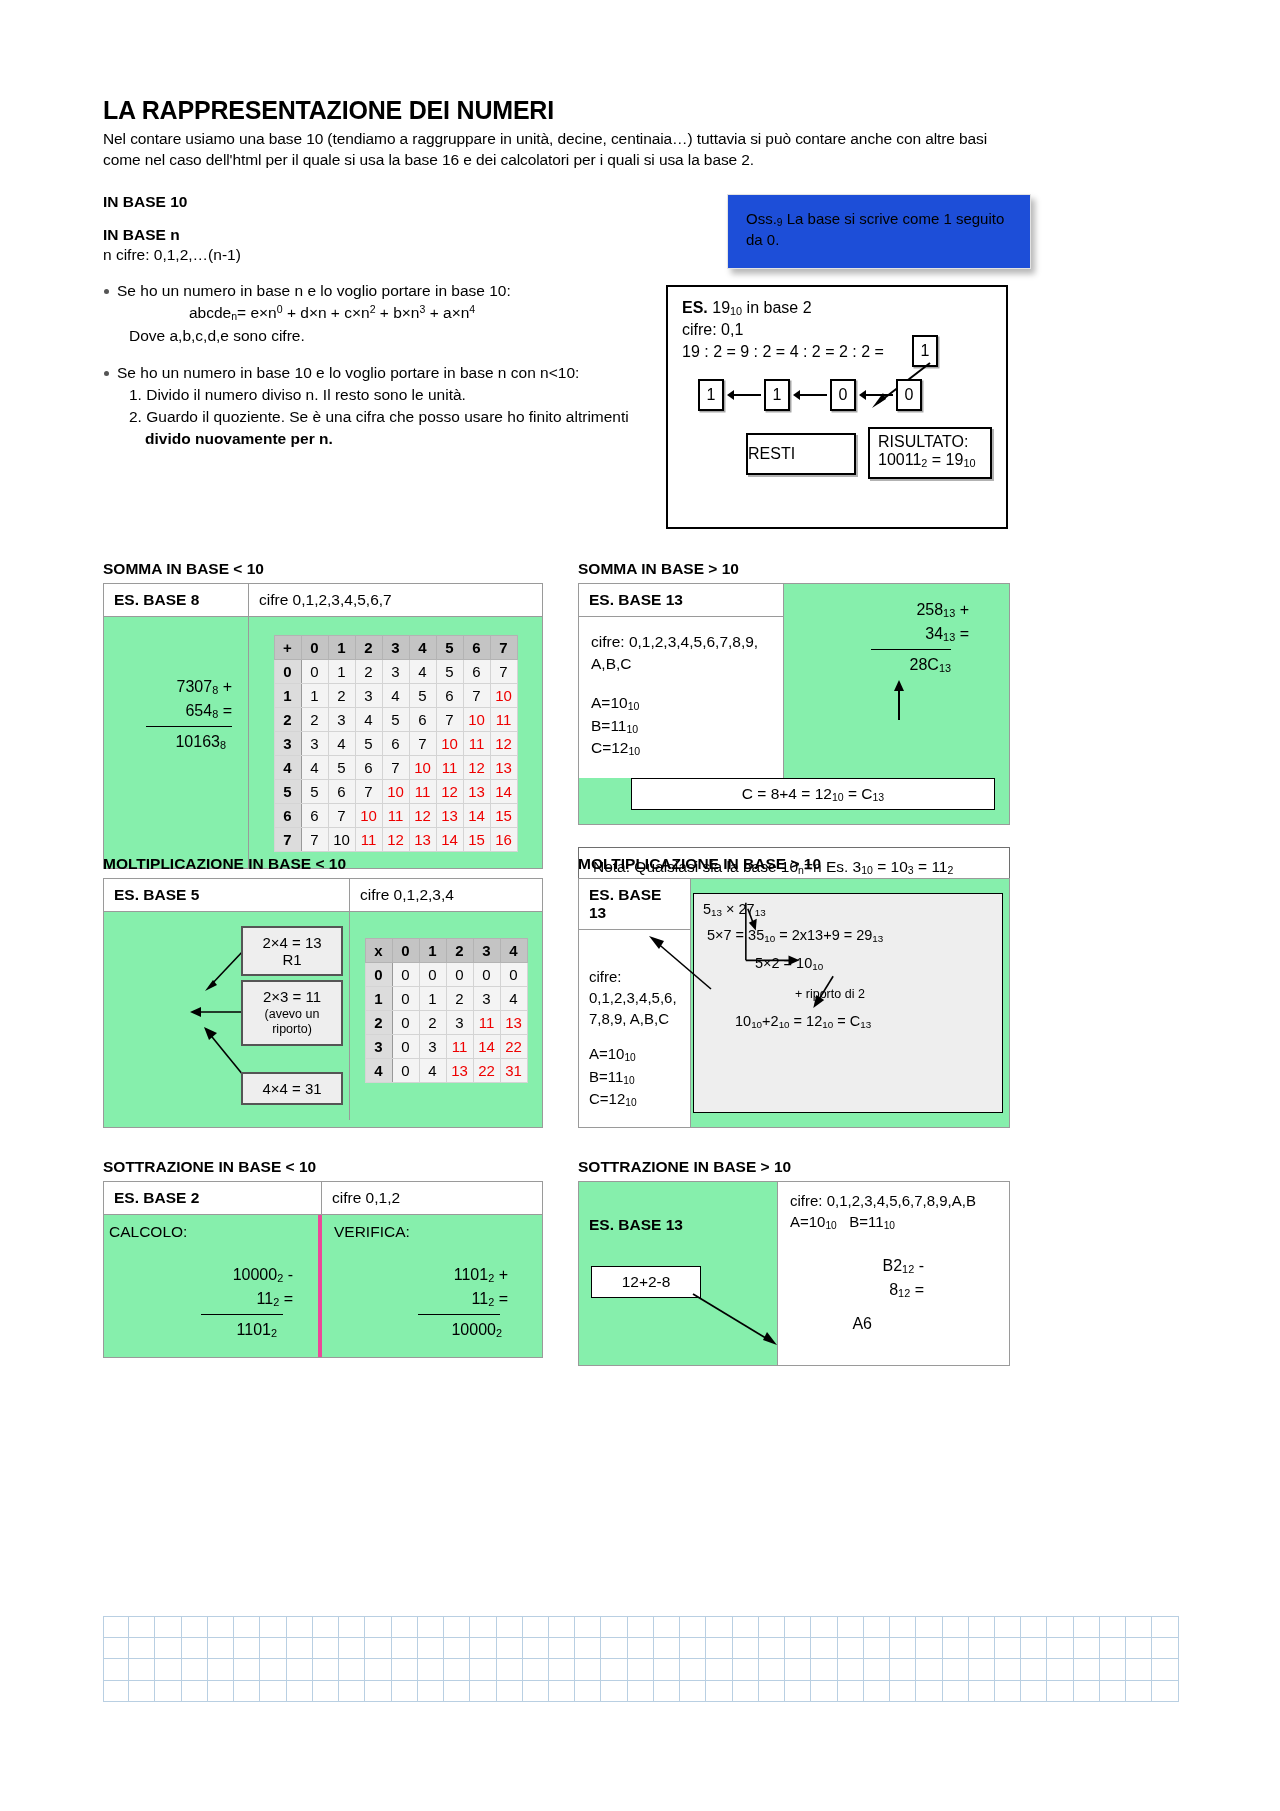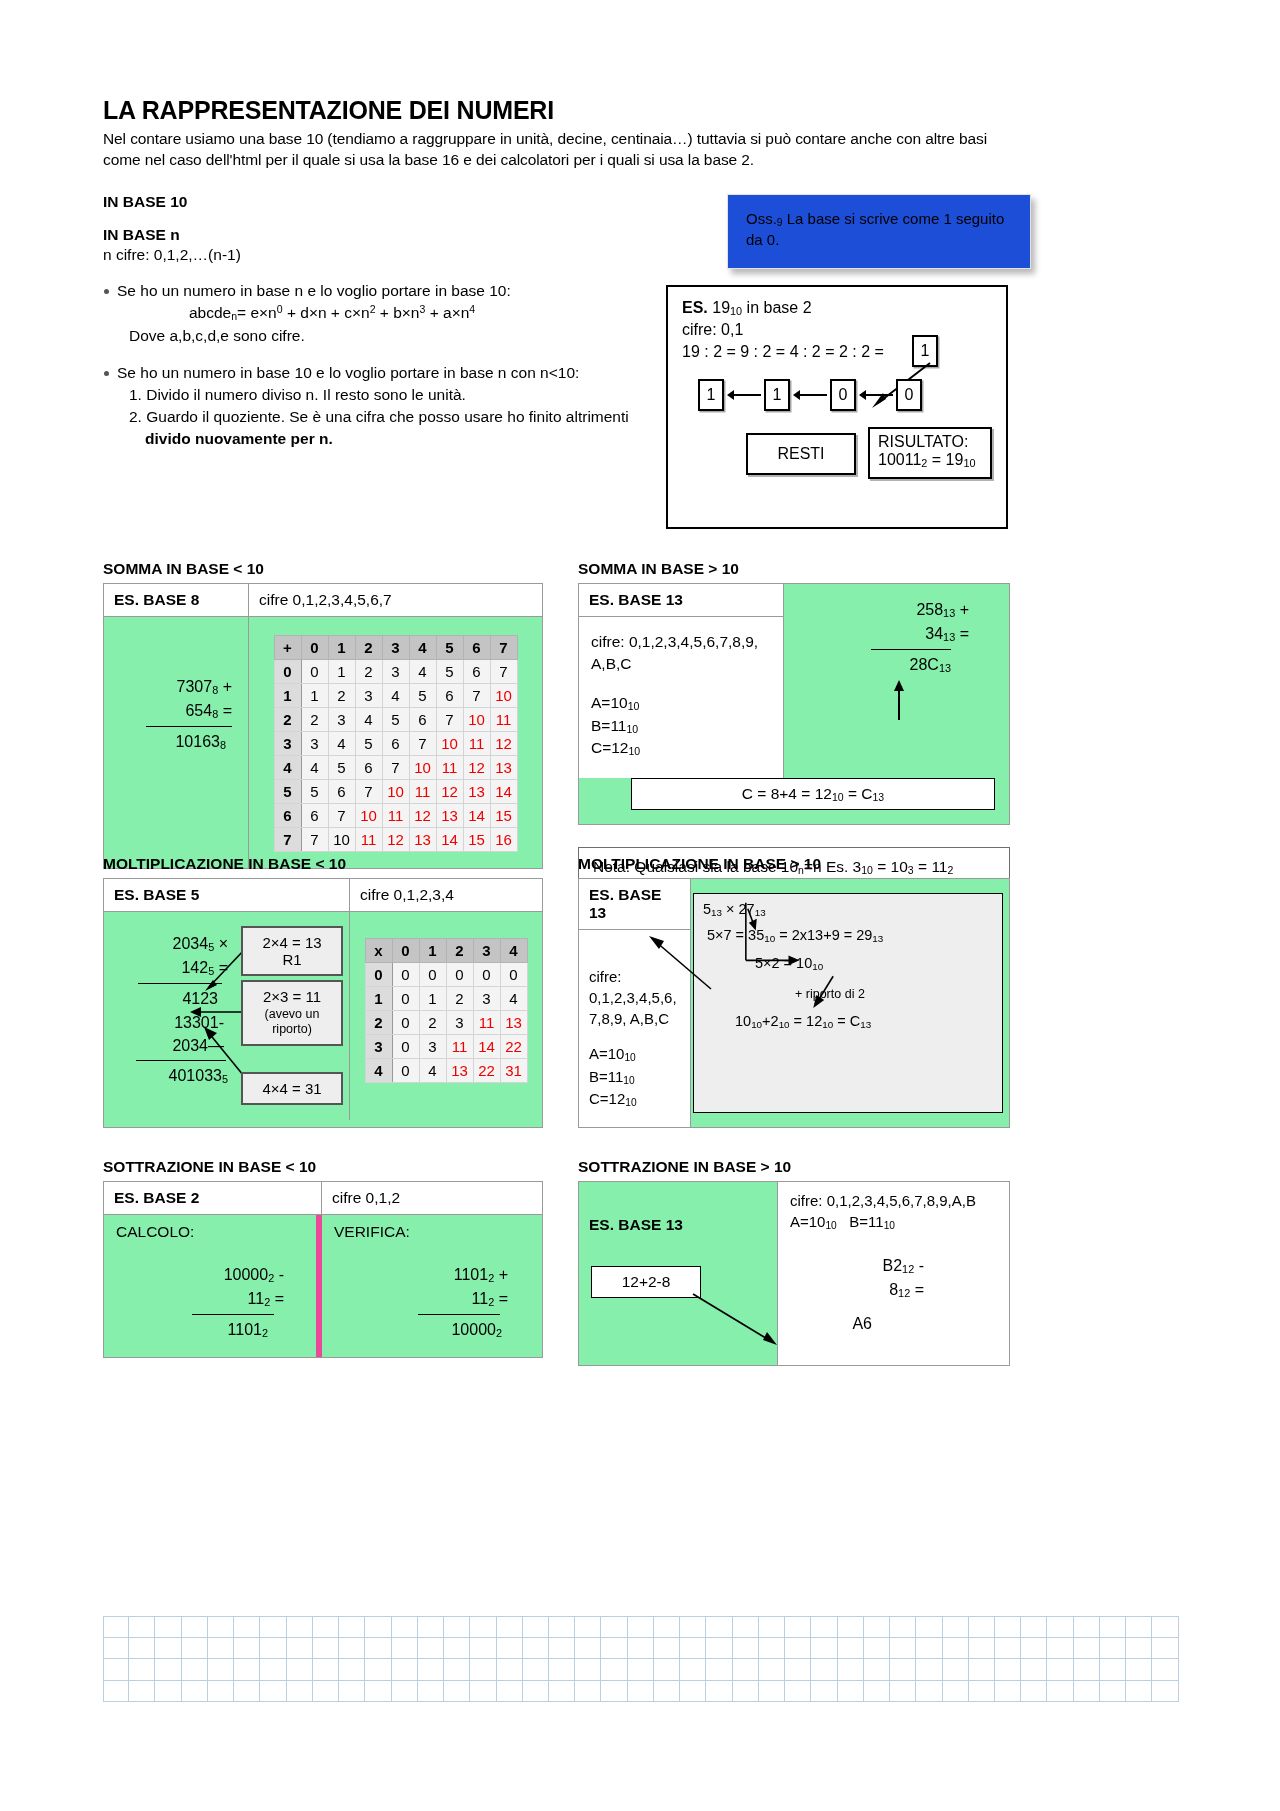--- a/index.html
+++ b/index.html
@@ -147,21 +147,20 @@
     position: absolute;
     left: 196px; top: 72px;
     width: 70px; height: 54px;
   }
   .resti-box {
     position: absolute;
     left: 78px; top: 146px;
     width: 106px; height: 38px;
     border: 2px solid #000;
     line-height: 38px;
-    text-align: center;
     font-size: 16px;
     box-shadow: 2px 2px 0 rgba(0,0,0,0.3);
   }
   .risultato-box {
     position: absolute;
     left: 200px; top: 140px;
     width: 124px; height: 52px;
     border: 2.5px solid #000;
     font-size: 16px;
     padding: 4px 0 0 8px;
@@ -518,30 +517,20 @@
 
   <div class="abs" style="left:103px; top:855px; width:440px;">
     <div class="block-label">MOLTIPLICAZIONE IN BASE &lt; 10</div>
     <div class="panel" style="width:440px; height:250px;">
       <div class="panel-header">
         <div class="cell-a" style="width:246px;">ES. BASE 5</div>
         <div class="cell-b">cifre 0,1,2,3,4</div>
       </div>
       <div style="display:flex; height:208px;">
         <div style="width:246px; border-right:1px solid #9a9a9a; box-sizing:border-box; position:relative;">
-          <div class="calc" style="position:absolute; left:8px; top:20px; width:116px; text-align:right;">
-            <div><span>2034</span><sub>5</sub><span> ×</span></div>
-            <div><span>142</span><sub>5</sub><span> =</span></div>
-            <div class="rule" style="width:84px; margin-right:6px;"></div>
-            <div style="padding-right:10px;">4123</div>
-            <div style="padding-right:4px;">13301-</div>
-            <div style="padding-right:4px;">2034—</div>
-            <div class="rule" style="width:90px; margin-right:2px;"></div>
-            <div><span>401033</span><sub>5</sub></div>
-          </div>
 
           <svg style="position:absolute; left:0; top:0; width:246px; height:208px;" viewBox="0 0 246 208">
             <line x1="140" y1="38" x2="106" y2="74" stroke="#000" stroke-width="1.6"></line>
             <polygon points="101,79 113,73 109,68" fill="#000"></polygon>
             <line x1="140" y1="100" x2="92" y2="100" stroke="#000" stroke-width="1.6"></line>
             <polygon points="86,100 97,95 97,105" fill="#000"></polygon>
             <line x1="148" y1="174" x2="104" y2="120" stroke="#000" stroke-width="1.6"></line>
             <polygon points="100,115 105,128 113,121" fill="#000"></polygon>
           </svg>
 
@@ -655,21 +644,21 @@
   </div>
 
   <div class="abs" style="left:103px; top:1158px; width:440px;">
     <div class="block-label">SOTTRAZIONE IN BASE &lt; 10</div>
     <div class="panel" style="width:440px;">
       <div class="panel-header">
         <div class="cell-a" style="width:218px;">ES. BASE 2</div>
         <div class="cell-b">cifre 0,1,2</div>
       </div>
       <div style="display:flex; height:142px;">
-        <div style="width:218px; border-right:6px solid #ec4899; box-sizing:border-box; padding:8px 12px;">
+        <div style="width:218px; border-right:4px solid #ec4899; box-sizing:border-box; padding:8px 5px;">
           <div style="font-size:15.5px;">CALCOLO:</div>
           <div class="calc" style="padding-right:20px; margin-top:22px;">
             <div><span>10000</span><sub>2</sub><span> -</span></div>
             <div><span>11</span><sub>2</sub><span> =</span></div>
             <div class="rule" style="width:82px; margin-right:10px;"></div>
             <div style="padding-right:16px;"><span>1101</span><sub>2</sub></div>
           </div>
         </div>
         <div style="flex:1; padding:8px 12px;">
           <div style="font-size:15.5px;">VERIFICA:</div>

